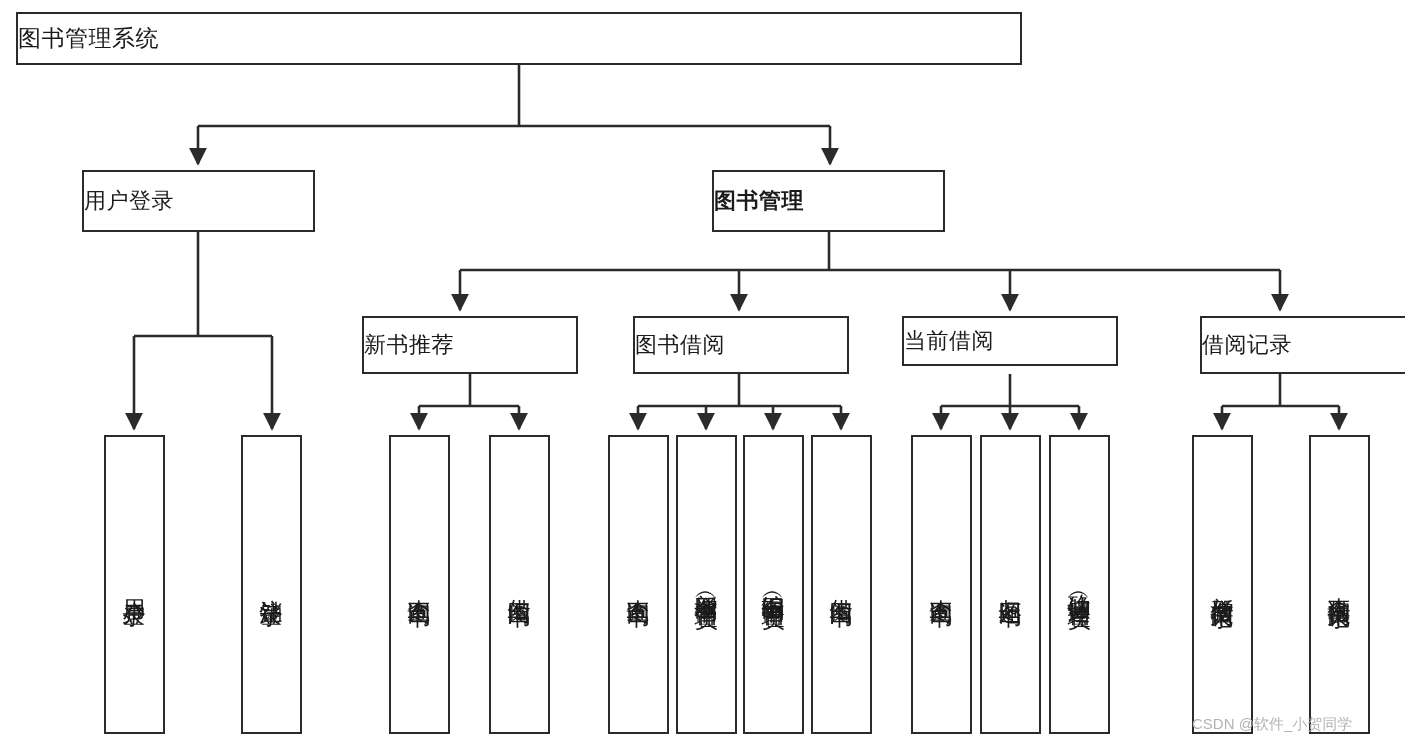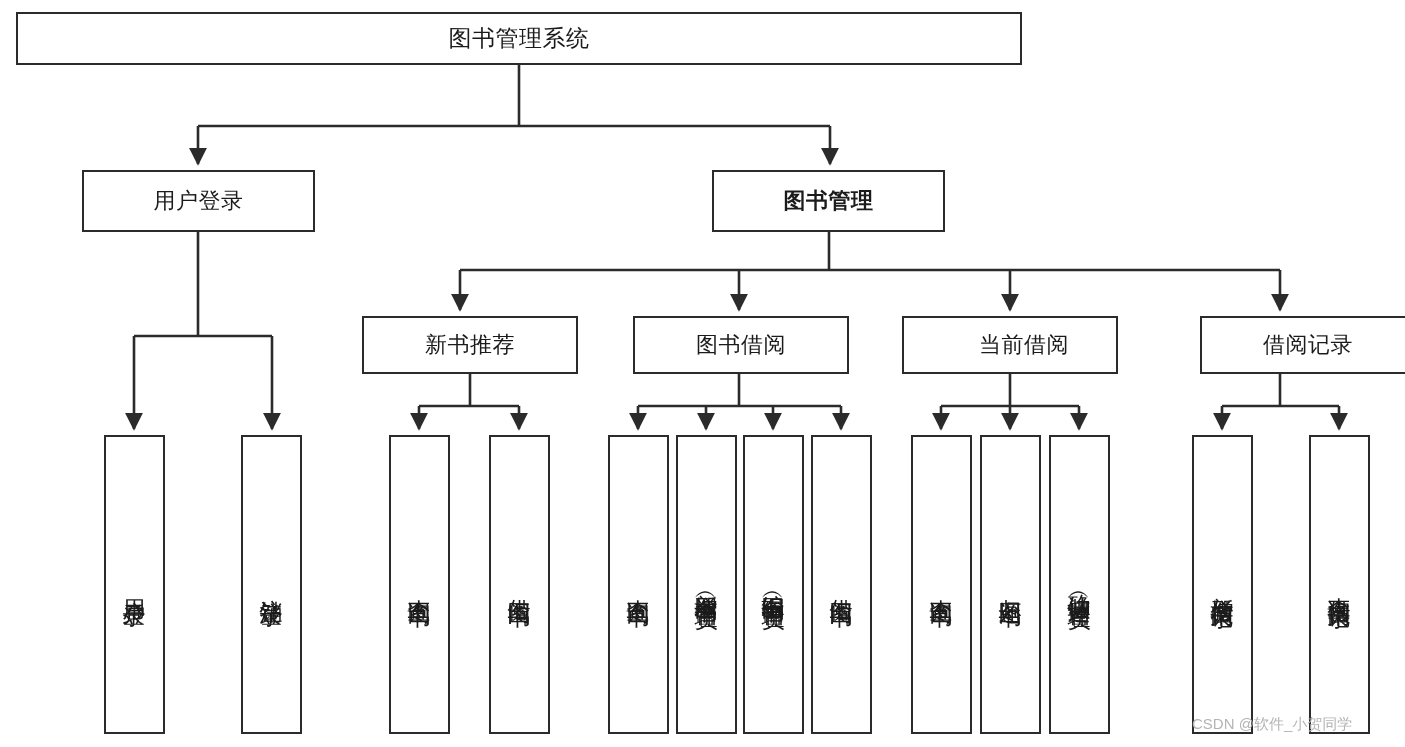--- a/index.html
+++ b/index.html
@@ -26,21 +26,20 @@
     width: 1405px;
     height: 747px;
   }
   .node {
     position: absolute;
     box-sizing: border-box;
     border: 2px solid #2b2b2b;
     background: #ffffff;
     display: flex;
     align-items: center;
-    justify-content: center;
     color: #1b1b1b;
     z-index: 3;
   }
   .node-label {
     display: block;
     text-align: center;
     line-height: 1.32;
     letter-spacing: 0.5px;
   }
   
@@ -137,21 +136,21 @@
   <div class="node h" style="left:712px; top:170px; width:233px; height:62px;font-weight:bold;">
     <span class="node-label">图书管理</span>
   </div>
 
   <div class="node h" style="left:633px; top:316px; width:216px; height:58px;">
     <span class="node-label">图书借阅</span>
   </div>
   <div class="node h" style="left:362px; top:316px; width:216px; height:58px;">
     <span class="node-label">新书推荐</span>
   </div>
-  <div class="node h" style="left:902px; top:316px; width:216px; height:58px;padding-left:28px;">
+  <div class="node h" style="left:902px; top:316px; width:216px; height:50px;">
     <span class="node-label">当前借阅</span>
   </div>
   <div class="node h" style="left:1200px; top:316px; width:216px; height:58px;">
     <span class="node-label">借阅记录</span>
   </div>
 
   <div class="node v" style="left:104px; top:435px; width:61px; height:299px;">
     <span class="node-label">用户登录</span>
   </div>
   <div class="node v" style="left:241px; top:435px; width:61px; height:299px;">

